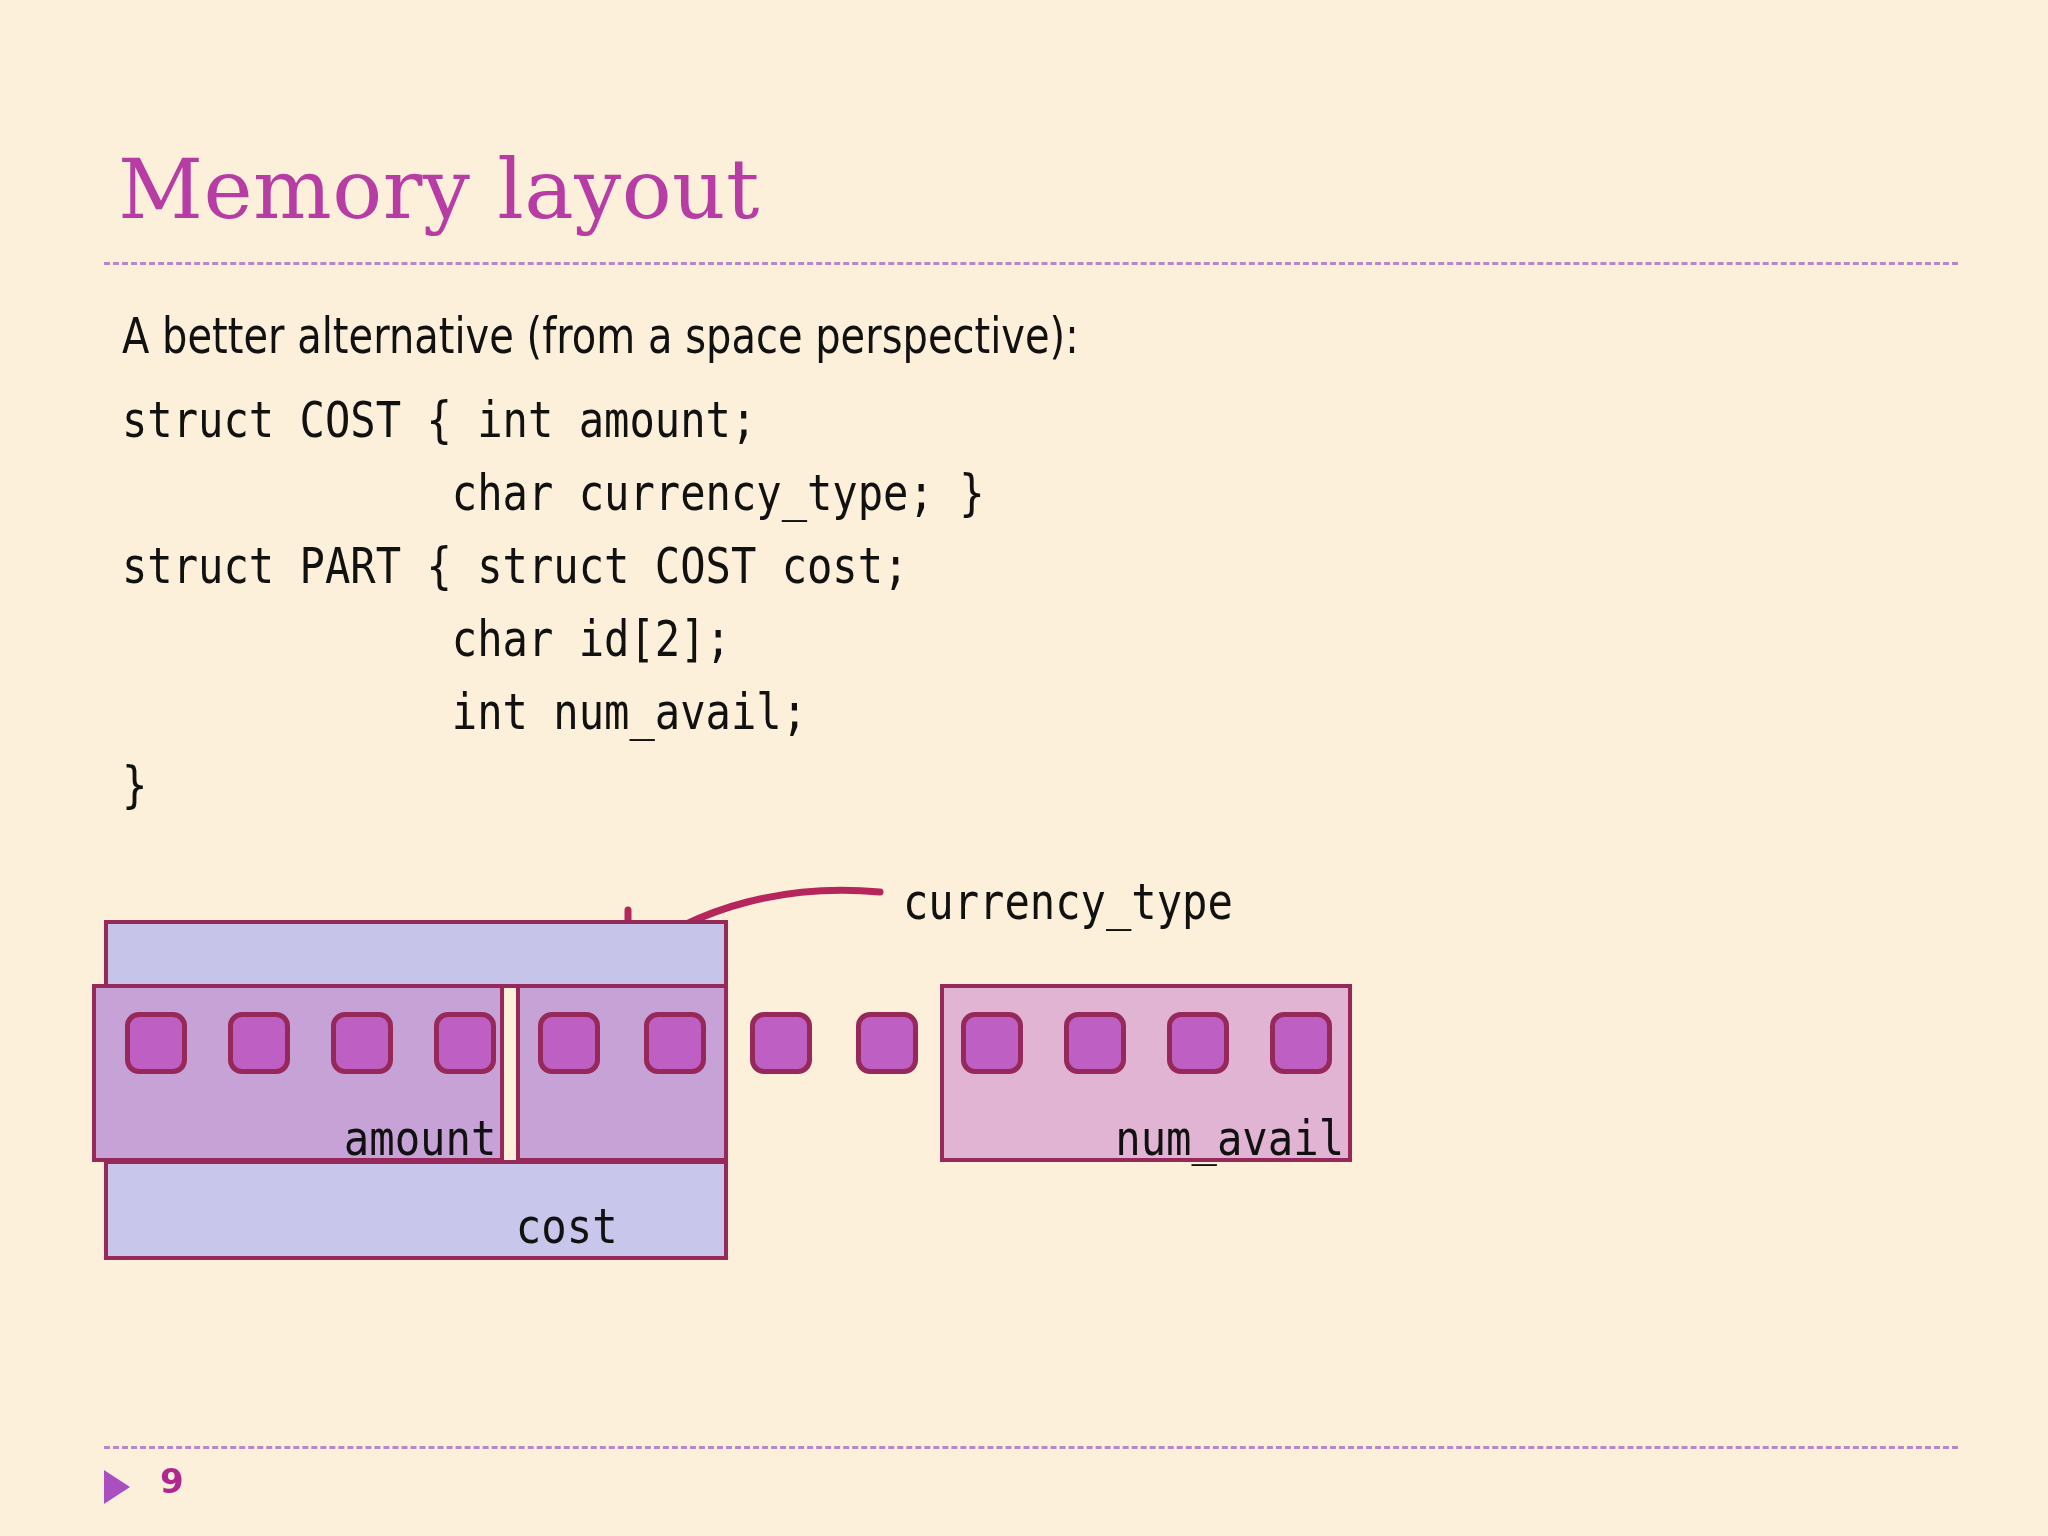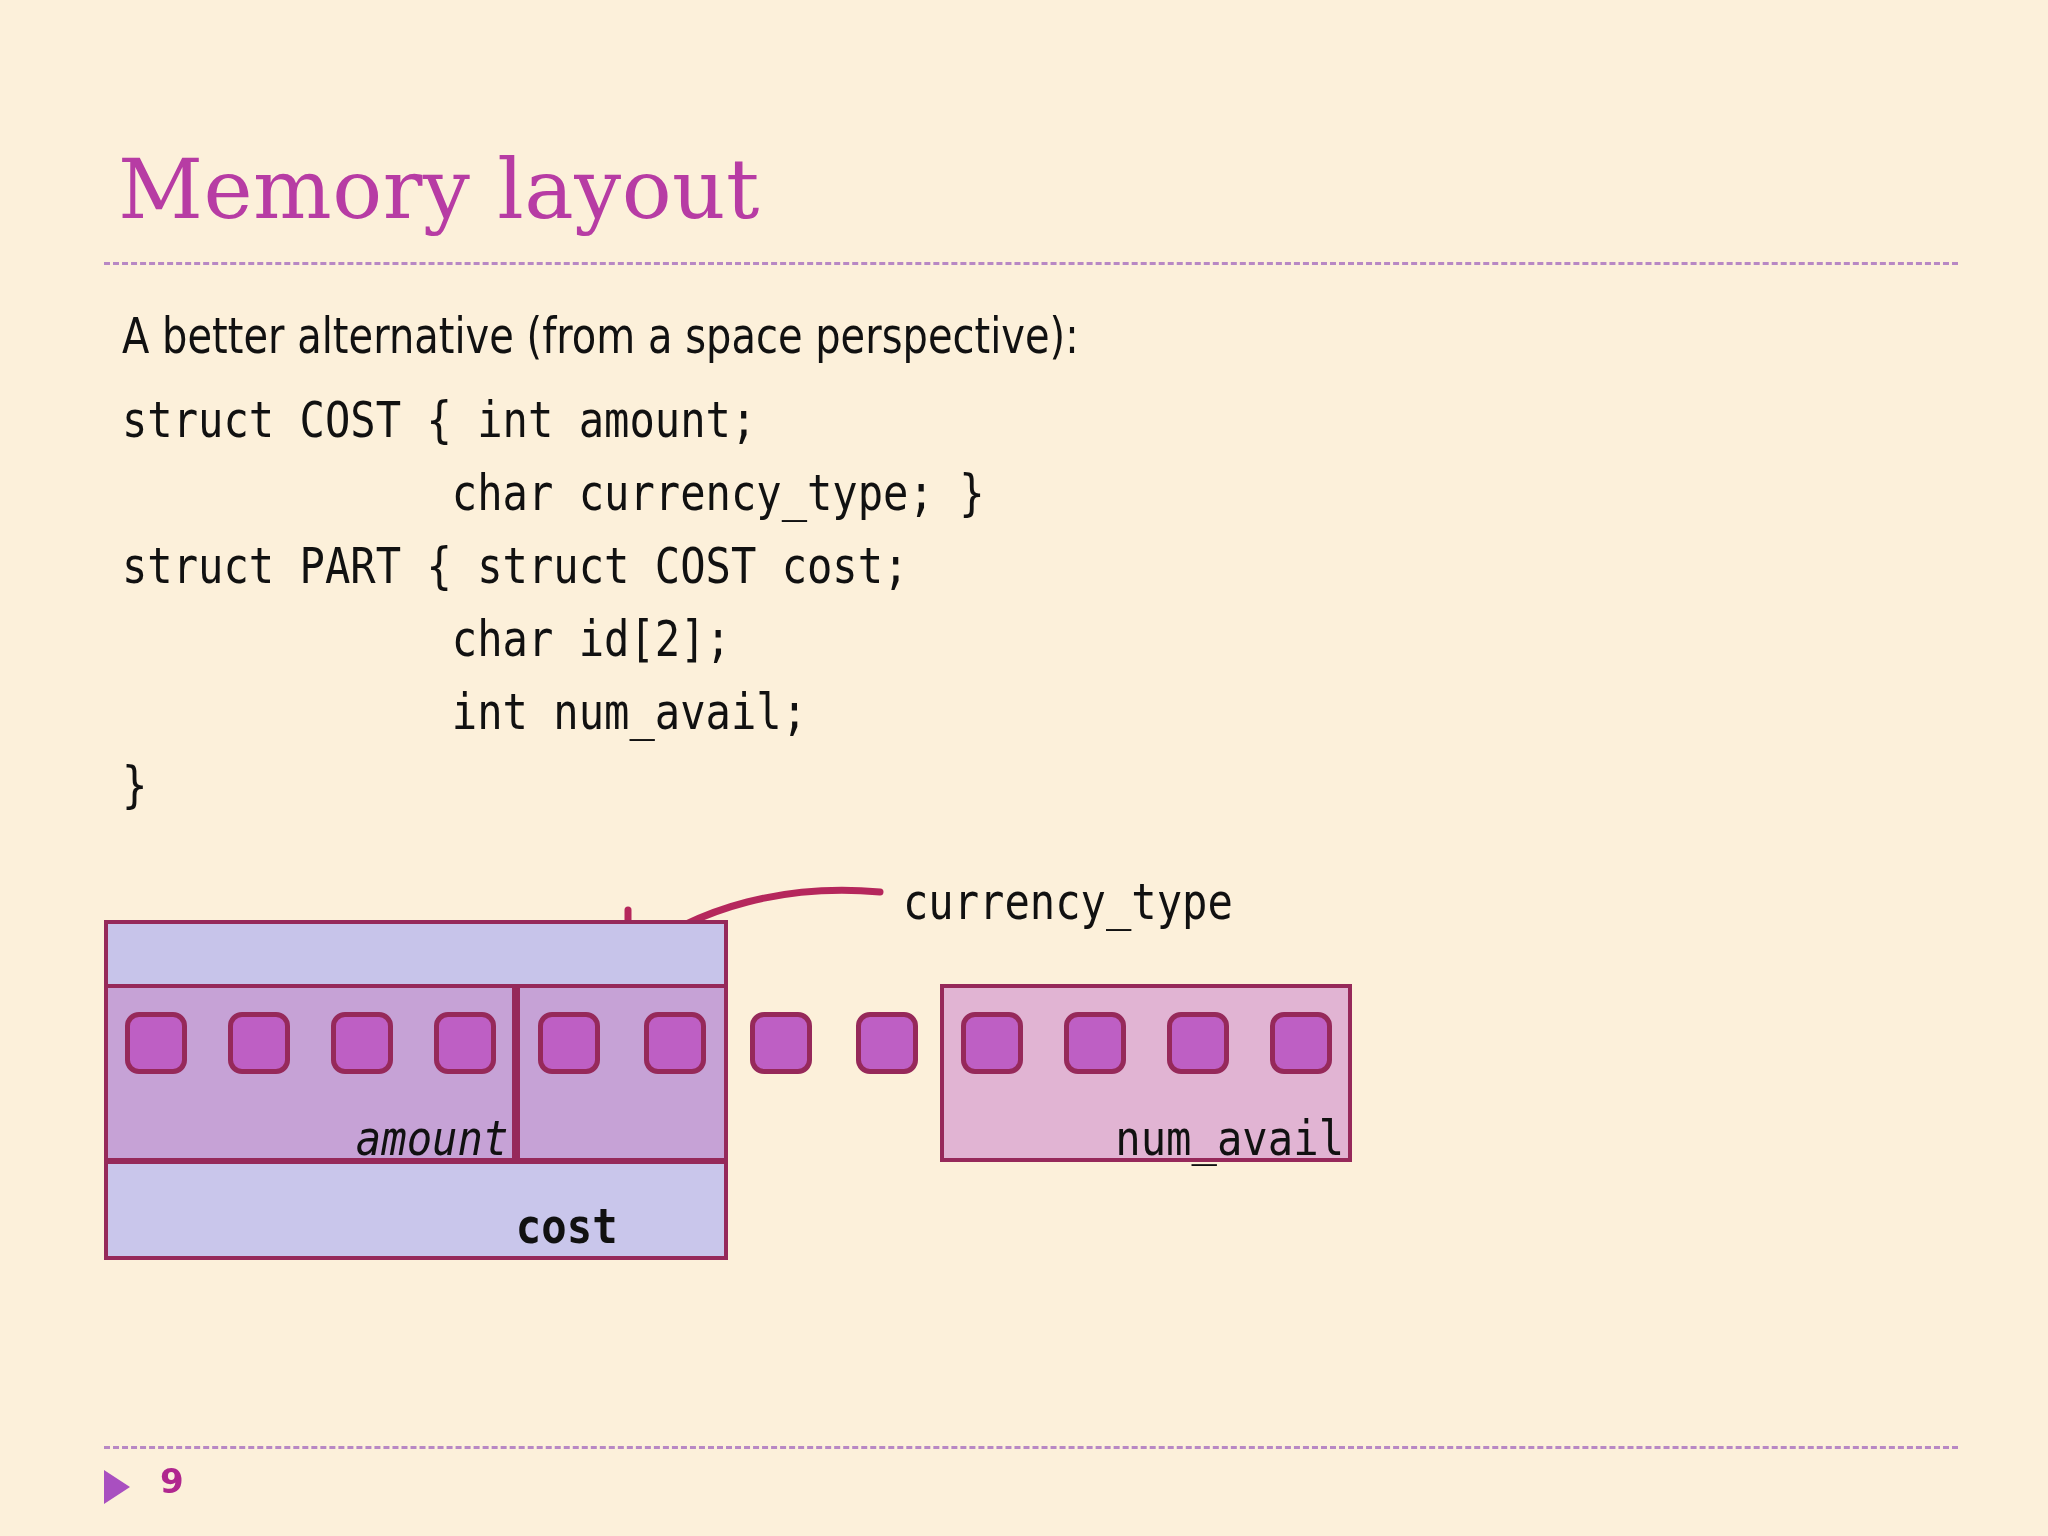--- a/index.html
+++ b/index.html
@@ -66,21 +66,20 @@
   .band-top{
     left:104px; top:908px; width:624px; height:68px;
     background:#C7C4EA;
     border:4px solid #96295A;
   }
   
   .band-bottom{
     left:104px; top:1148px; width:624px; height:100px;
     background:#C9C6EB;
     border:4px solid #96295A;
-    font-weight:bold;
   }
   .band-bottom .blabel{
     position:absolute;right:106px;bottom:2px;
     font-family:"DejaVu Sans Mono", monospace;
     font-size:48px;color:#111;
     transform:scaleX(0.88);transform-origin:right bottom;
   }
 
   
   .strip{
@@ -91,21 +90,21 @@
   .strip .flabel{
     position:absolute;
     right:4px; bottom:-8px;
     font-family:"DejaVu Sans Mono", monospace;
     font-size:48px;
     color:#111;
     white-space:nowrap;
     transform:scaleX(0.88);
     transform-origin:right bottom;
   }
-  .strip-amount{ left:104px;  width:412px; background:#C6A2D6;font-style:italic; }
+  .strip-amount{ left:92px;  width:412px; background:#C6A2D6; }
   .strip-curr  { left:516px;  width:212px; background:#C6A2D6; }
   .strip-id    { left:728px;  width:212px; background:#E0B3D2; }
   .strip-num   { left:940px;  width:412px; background:#E1B4D3;text-align:center; }
 
   
   .cell{
     position:absolute;
     top:1000px; width:62px; height:62px;
     background:#BE5FC4;
     border:5px solid #96295A;

